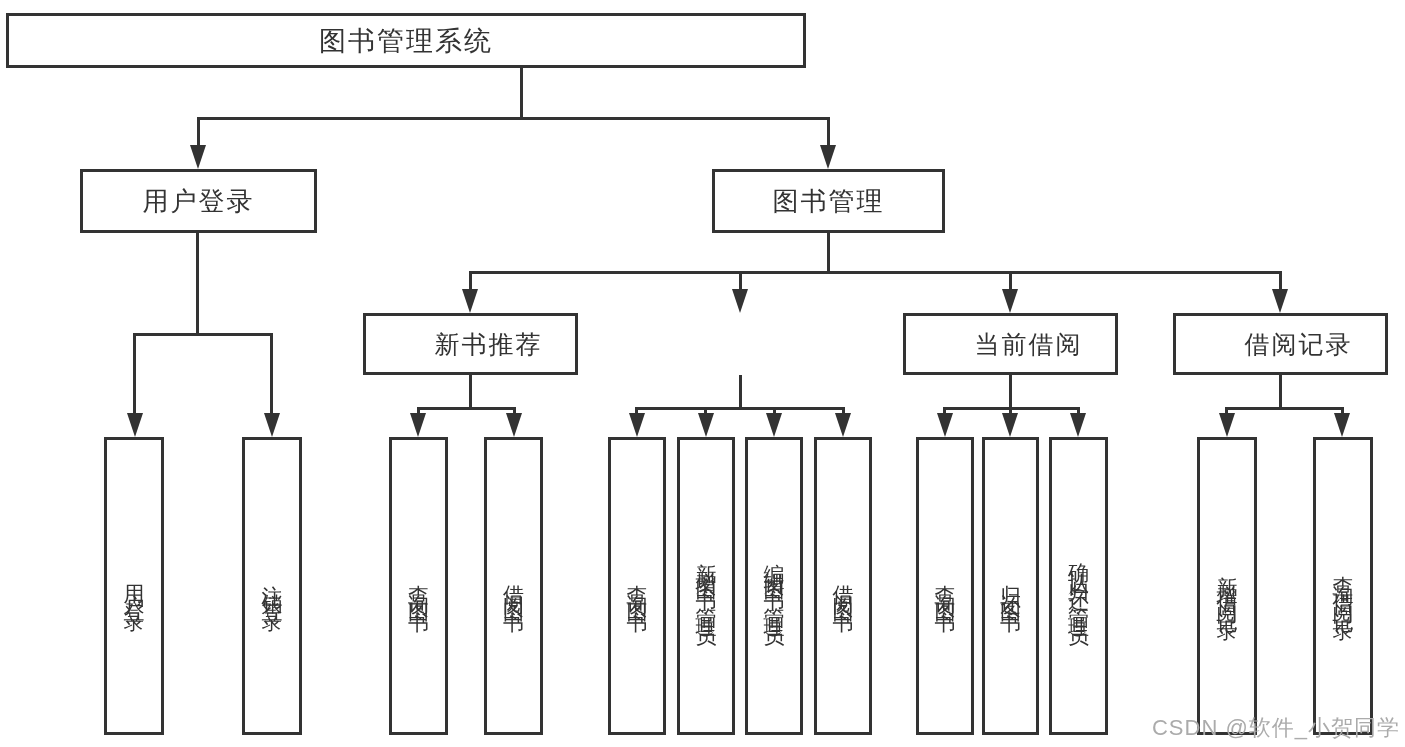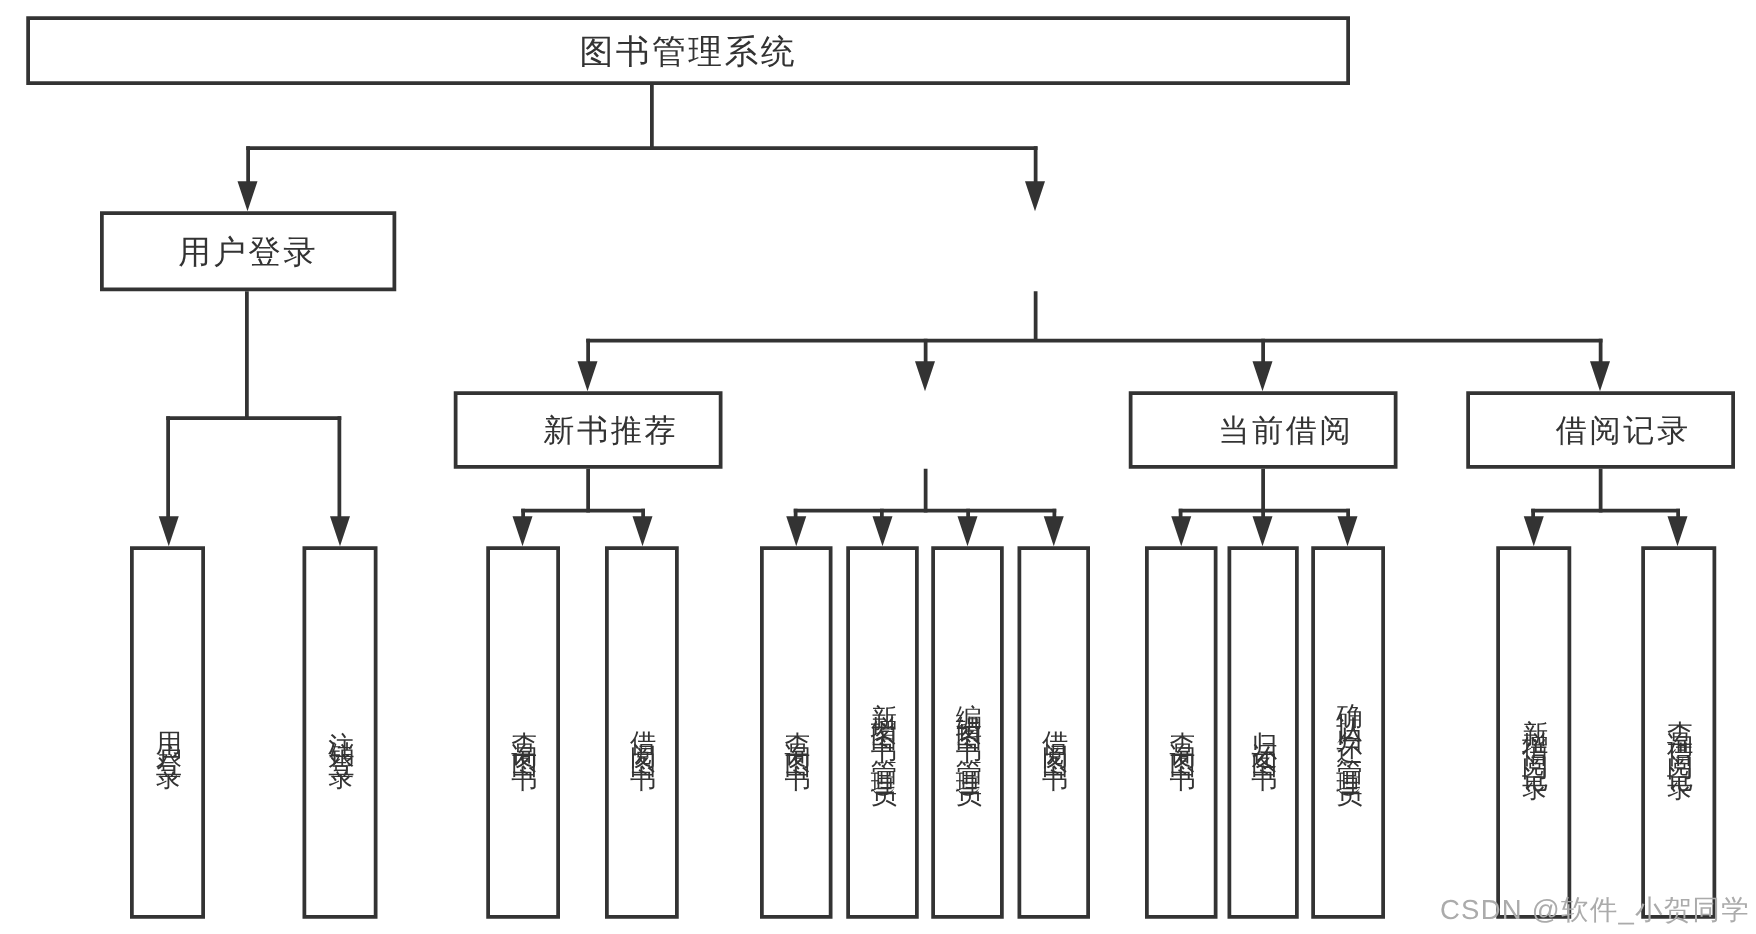--- a/index.html
+++ b/index.html
@@ -47,33 +47,36 @@
     color:#ababab;
     letter-spacing:1px;
     text-align:center;
   }
 </style>
 </head>
 <body>
 
 <div id="canvas">
 
-  <div class="node lvl1" style="left:21px;top:13px;width:1059px;height:55px;">
+  <div class="node lvl1" style="left:6px;top:13px;width:800px;height:55px;">
     <span class="h-label">图书管理系统</span>
   </div>
 
   <div class="vline" style="left:520px;top:68px;height:50px;"></div>
   <div class="hline" style="left:197px;top:117px;width:633px;"></div>
   <div class="vline" style="left:197px;top:117px;height:32px;"></div>
   <div class="arrow" style="left:190px;top:145px;"></div>
   <div class="vline" style="left:827px;top:117px;height:32px;"></div>
   <div class="arrow" style="left:820px;top:145px;"></div>
 
   <div class="node lvl2" style="left:80px;top:169px;width:237px;height:64px;">
     <span class="h-label">用户登录</span>
+  </div>
+  <div class="node lvl2" style="left:712px;top:169px;width:233px;height:64px;">
+    <span class="h-label">图书管理</span>
   </div>
 
   <div class="vline" style="left:196px;top:233px;height:102px;"></div>
   <div class="hline" style="left:133px;top:333px;width:140px;"></div>
   <div class="vline" style="left:133px;top:333px;height:82px;"></div>
   <div class="arrow" style="left:127px;top:413px;"></div>
   <div class="vline" style="left:270px;top:333px;height:82px;"></div>
   <div class="arrow" style="left:264px;top:413px;"></div>
 
   <div class="vline" style="left:827px;top:233px;height:40px;"></div>

